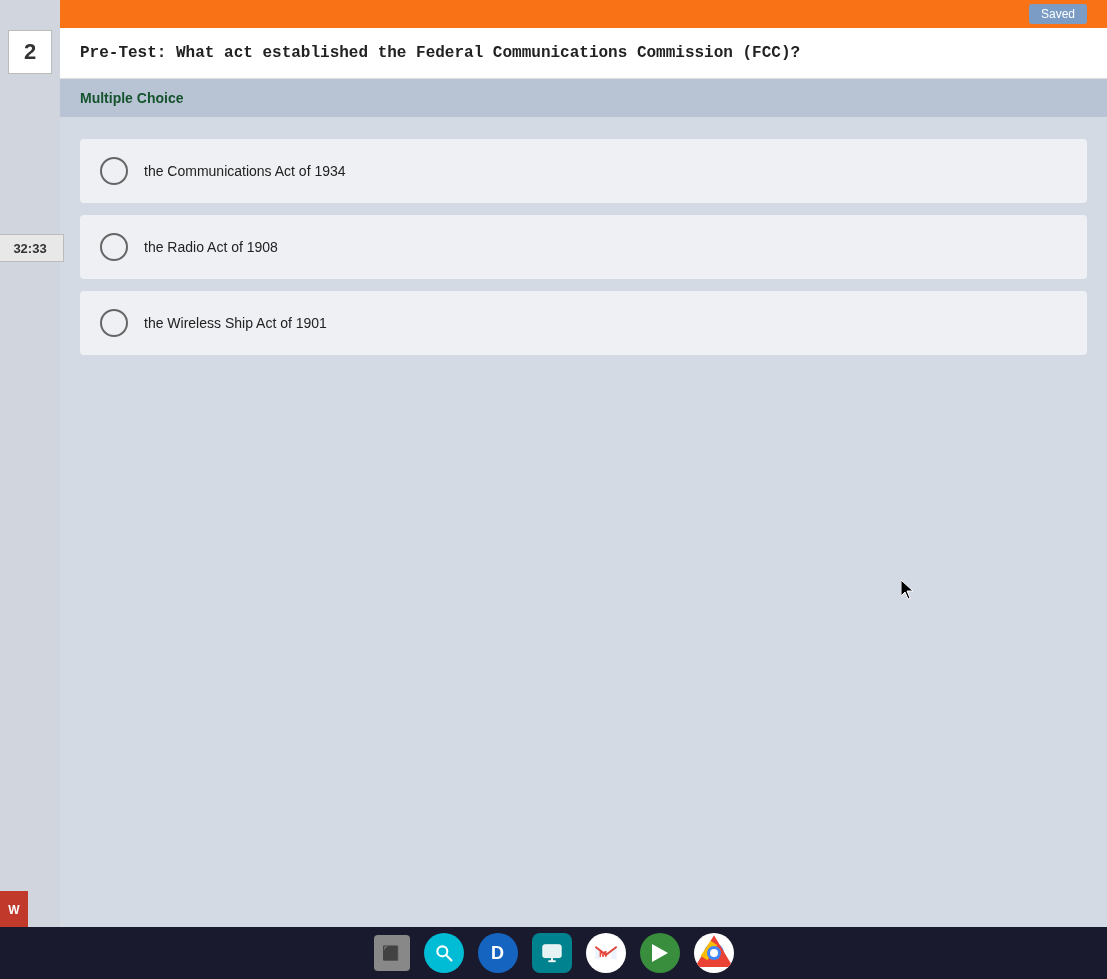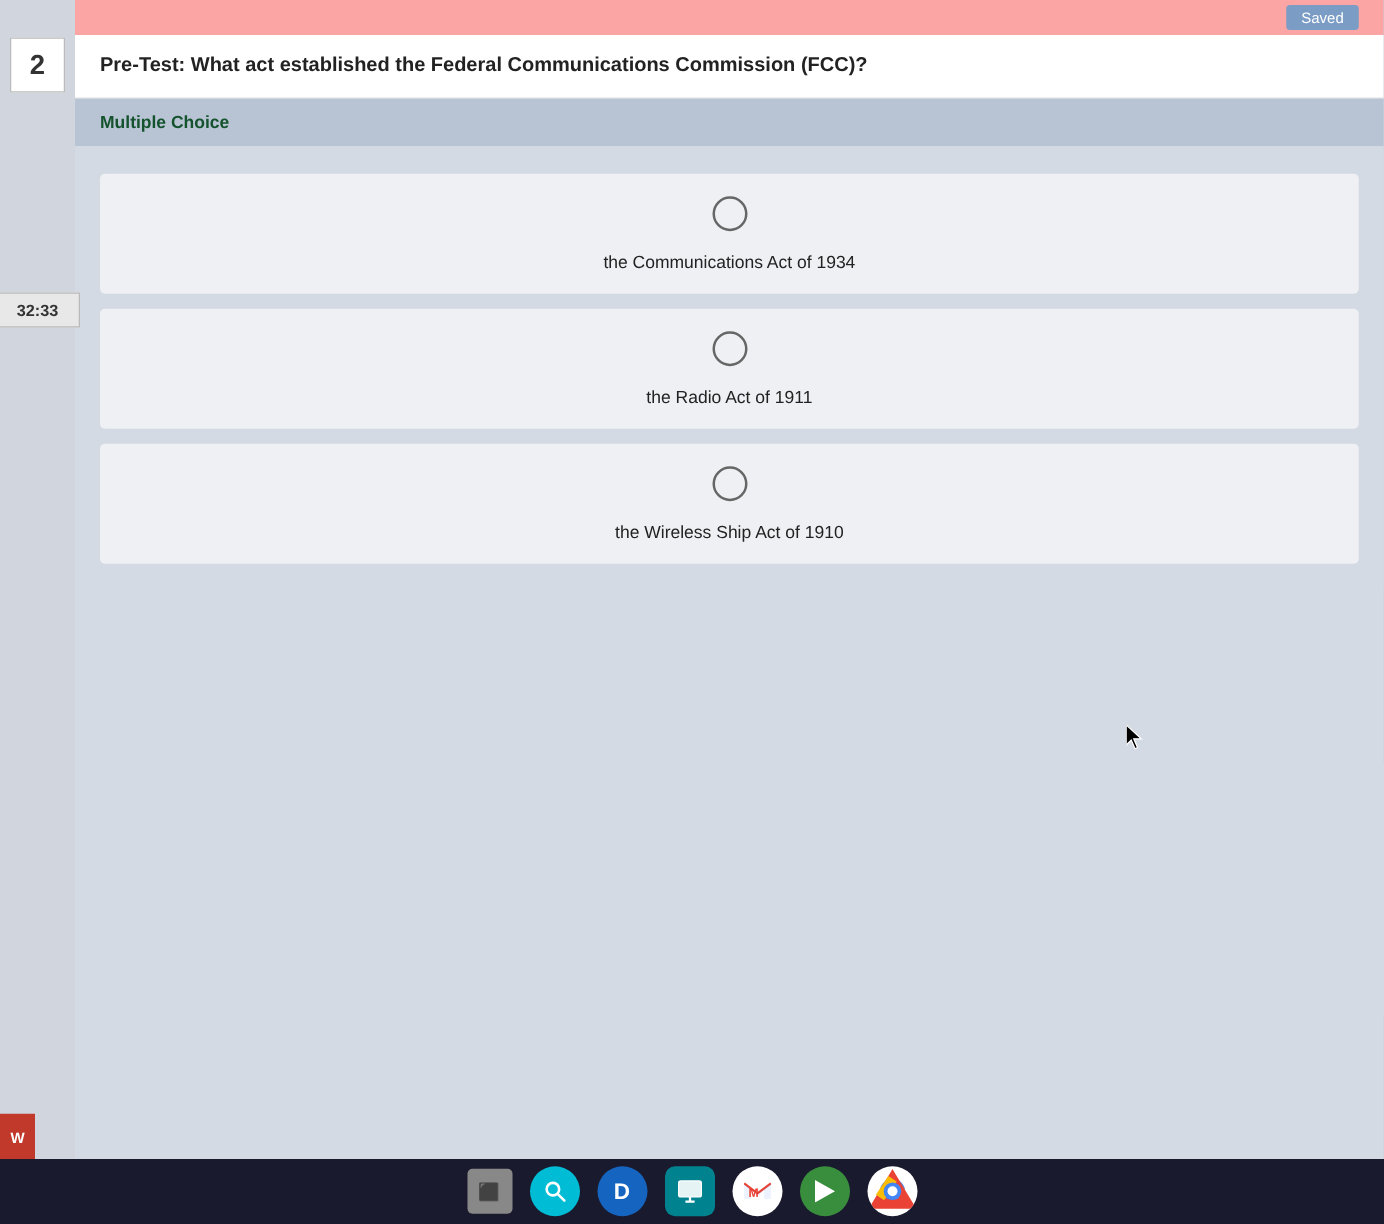--- a/index.html
+++ b/index.html
@@ -80,21 +80,21 @@
       display: flex;
       flex-direction: column;
       padding: 0;
     }
 
     
     .top-bar {
       display: flex;
       justify-content: flex-end;
       padding: 4px 20px;
-      background: #fca5a5;
+      background: #f97316;
     }
 
     .saved-badge {
       background: #7a9cc5;
       color: white;
       padding: 3px 12px;
       font-size: 12px;
       border-radius: 3px;
     }
 
@@ -103,20 +103,21 @@
       background: white;
       padding: 14px 20px 14px 20px;
       border-bottom: 1px solid #ddd;
     }
 
     .question-title {
       font-size: 16px;
       font-weight: 600;
       color: #222;
       line-height: 1.4;
+      font-family: Liberation Mono, monospace;
     }
 
     
     .question-body {
       flex: 1;
       background: #d4dae3;
       padding: 0;
     }
 
     
@@ -139,21 +140,20 @@
 
     .answer-option {
       background: rgba(255,255,255,0.6);
       border-radius: 4px;
       margin: 12px 0;
       padding: 18px 20px;
       display: flex;
       align-items: center;
       gap: 16px;
       cursor: pointer;
-      flex-direction: column;
     }
 
     .radio-circle {
       width: 28px;
       height: 28px;
       border-radius: 50%;
       border: 2px solid #666;
       background: transparent;
       flex-shrink: 0;
       display: flex;
@@ -316,27 +316,27 @@
 
       <div class="answers-area">
 
         <div class="answer-option">
           <div class="radio-circle"></div>
           <span class="answer-text">the Communications Act of 1934</span>
         </div>
 
         <div class="answer-option">
           <div class="radio-circle"></div>
-          <span class="answer-text">the Radio Act of 1911</span>
+          <span class="answer-text">the Radio Act of 1908</span>
         </div>
 
 
         <div class="answer-option">
           <div class="radio-circle"></div>
-          <span class="answer-text">the Wireless Ship Act of 1910</span>
+          <span class="answer-text">the Wireless Ship Act of 1901</span>
         </div>
 
       </div>
     </div>
 
     <div class="nav-footer">
       <span class="nav-prev">
         <span>‹</span>
         <span>Prev</span>
       </span>

